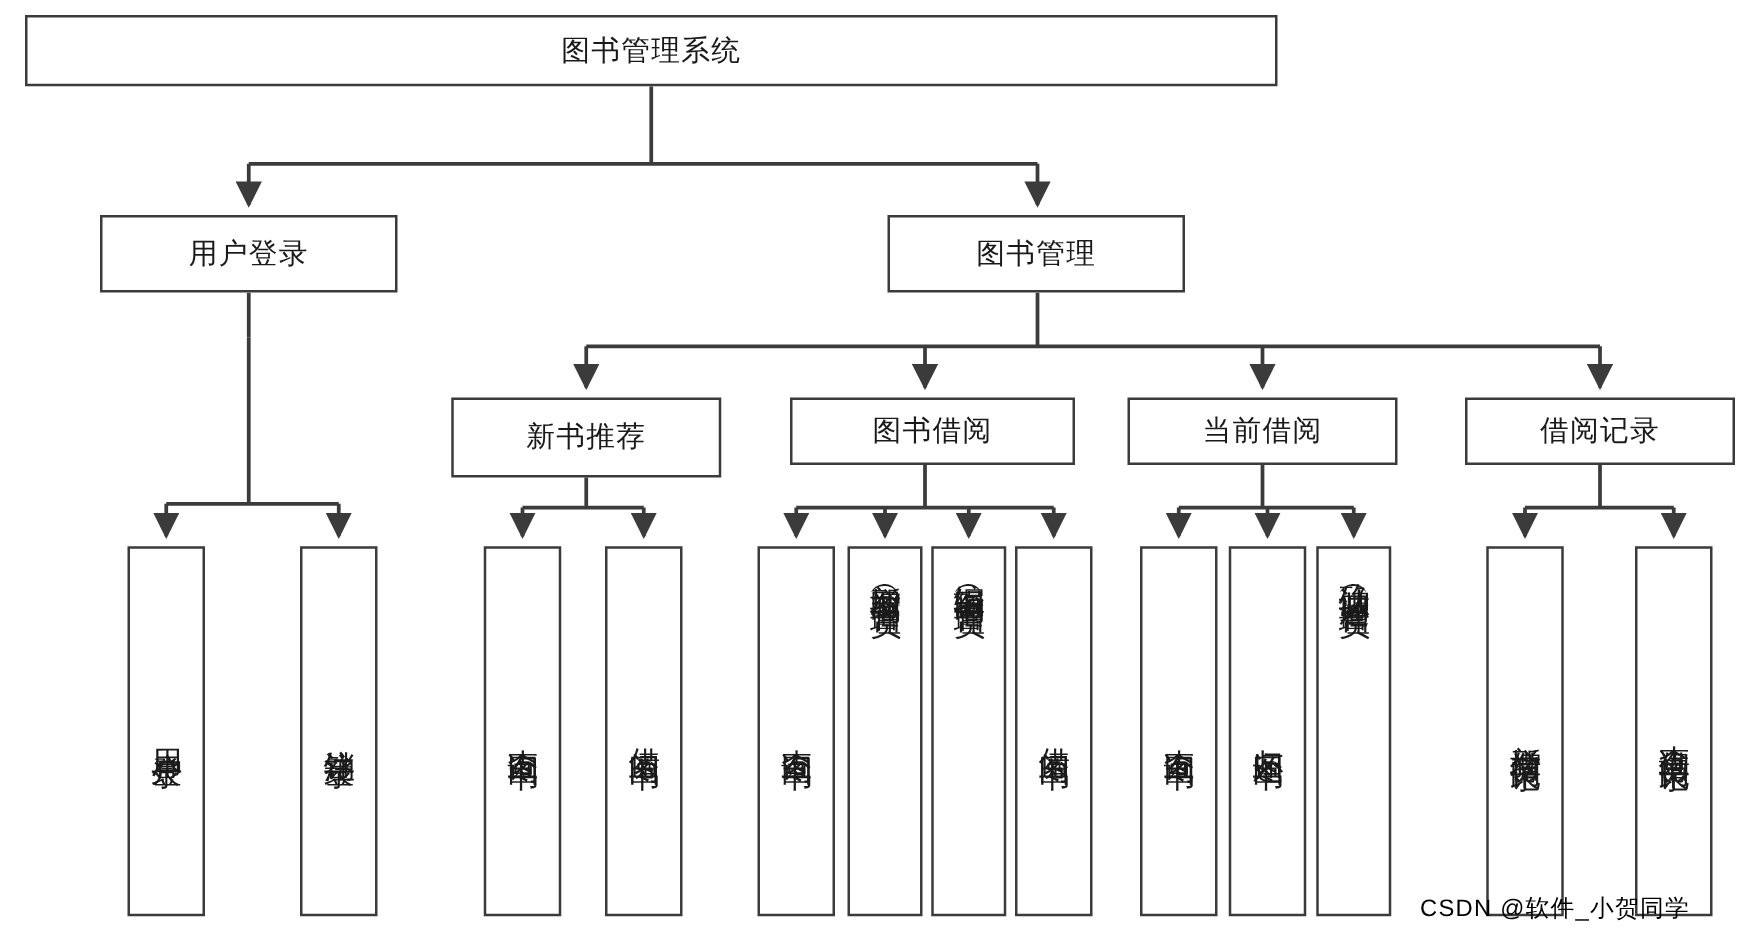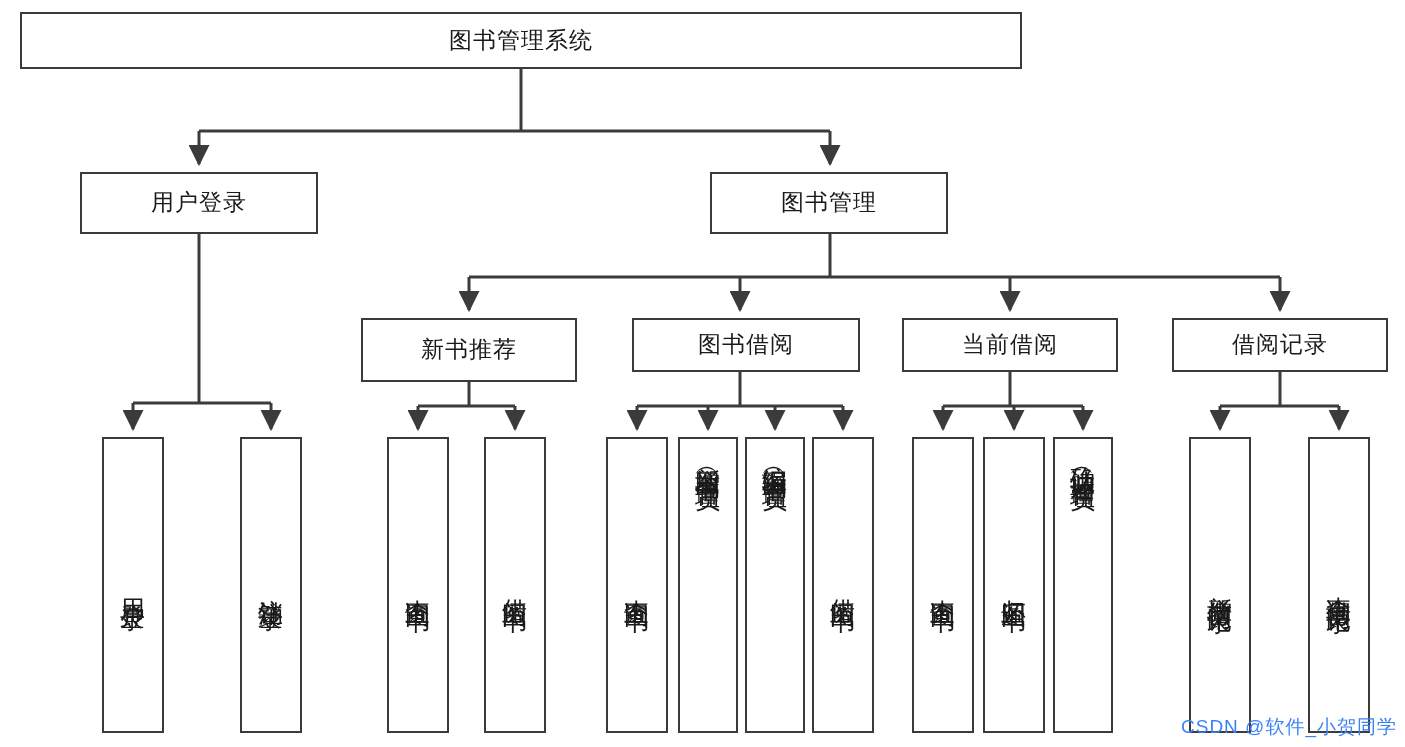--- a/index.html
+++ b/index.html
@@ -140,15 +140,15 @@
   <div class="node vert" style="left: 606px; top: 437px; width: 62px; height: 296px; border-color: rgb(59, 59, 59); background: rgb(255, 255, 255); color: rgb(26, 26, 26);">查询图书</div>
   <div class="node vert top-align" style="left: 678px; top: 437px; width: 60px; height: 296px; border-color: rgb(59, 59, 59); background: rgb(255, 255, 255); color: rgb(26, 26, 26);">新增图书（管理员）</div>
   <div class="node vert top-align" style="left: 745px; top: 437px; width: 60px; height: 296px; border-color: rgb(59, 59, 59); background: rgb(255, 255, 255); color: rgb(26, 26, 26);">编辑图书（管理员）</div>
   <div class="node vert" style="left: 812px; top: 437px; width: 62px; height: 296px; border-color: rgb(59, 59, 59); background: rgb(255, 255, 255); color: rgb(26, 26, 26);">借阅图书</div>
   <div class="node vert" style="left: 912px; top: 437px; width: 62px; height: 296px; border-color: rgb(59, 59, 59); background: rgb(255, 255, 255); color: rgb(26, 26, 26);">查询图书</div>
   <div class="node vert" style="left: 983px; top: 437px; width: 62px; height: 296px; border-color: rgb(59, 59, 59); background: rgb(255, 255, 255); color: rgb(26, 26, 26);">归还图书</div>
   <div class="node vert top-align" style="left: 1053px; top: 437px; width: 60px; height: 296px; border-color: rgb(59, 59, 59); background: rgb(255, 255, 255); color: rgb(26, 26, 26);">确认归还（管理员）</div>
   <div class="node vert" style="left: 1189px; top: 437px; width: 62px; height: 296px; border-color: rgb(59, 59, 59); background: rgb(255, 255, 255); color: rgb(26, 26, 26);">新增借阅记录</div>
   <div class="node vert" style="left: 1308px; top: 437px; width: 62px; height: 296px; border-color: rgb(59, 59, 59); background: rgb(255, 255, 255); color: rgb(26, 26, 26);">查询借阅记录</div>
 
-  <div class="watermark" style="left: 1181px; top: 714px; color: #3b82f6;">CSDN @软件_小贺同学</div>
+  <div class="watermark" style="left: 1136px; top: 714px; color: #000000;">CSDN @软件_小贺同学</div>
 
 </div>
 
 </body></html>

